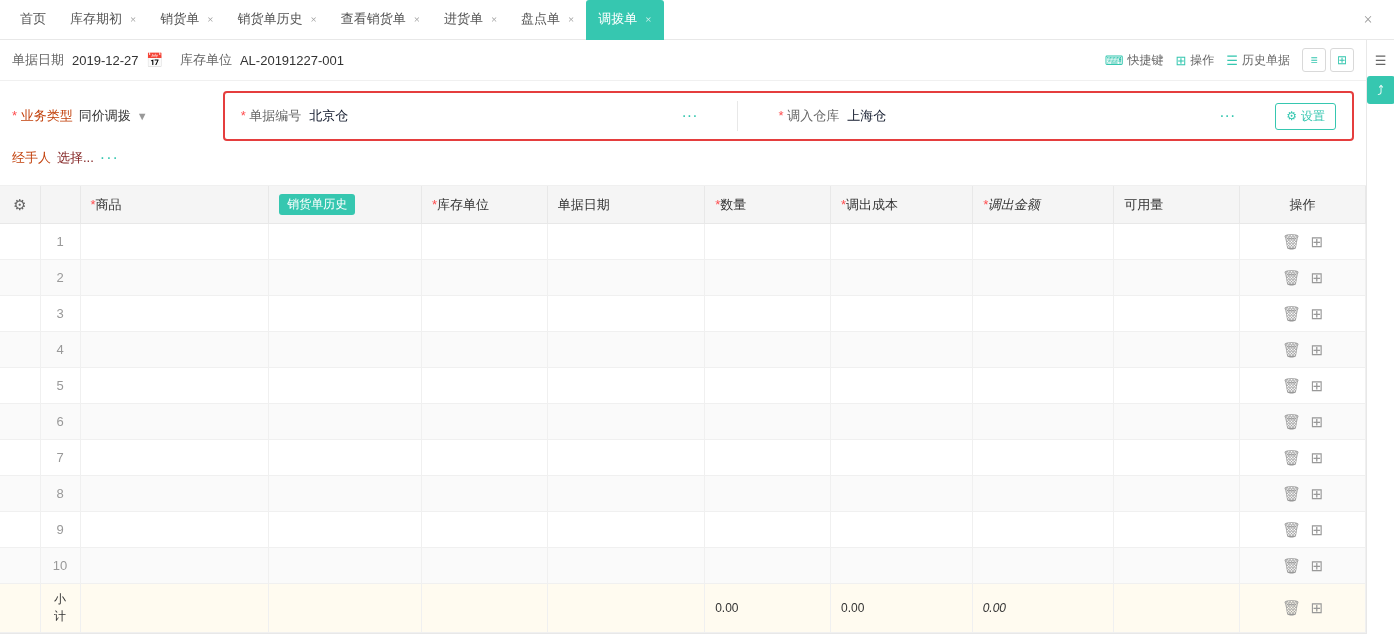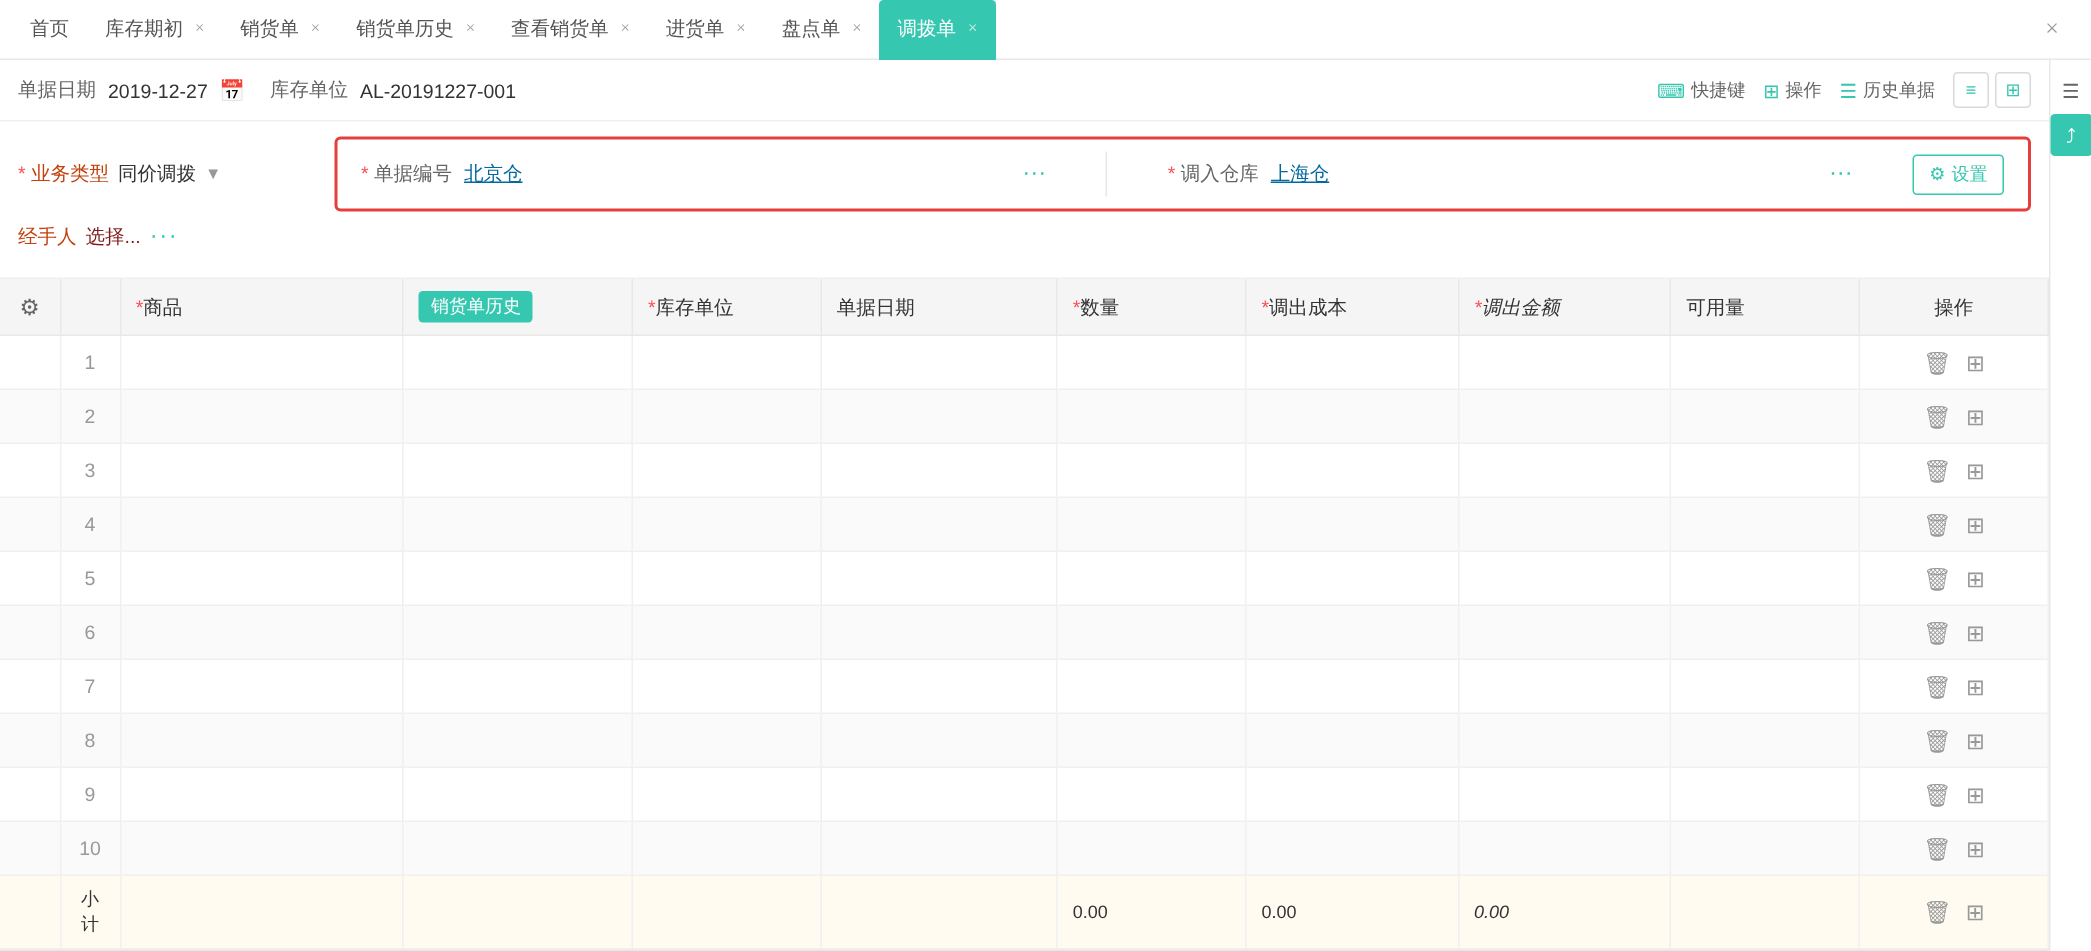--- a/index.html
+++ b/index.html
@@ -159,21 +159,21 @@
     }
     .hb-label {
       color: #666;
       white-space: nowrap;
       font-size: 13px;
     }
     .hb-label.required::before {
       content: '* ';
       color: #ff4d4f;
     }
-    .hb-value { color: #0369a1; font-size: 13px; font-weight: 500; text-decoration: underline; }
+    .hb-value { color: #0f172a; font-size: 13px; font-weight: 500; }
     .hb-dots { color: #36c7b0; cursor: pointer; font-size: 16px; margin-left: auto; }
     .hb-divider { width: 1px; height: 30px; background: #e8e8e8; }
 
     
     .setting-btn {
       display: flex;
       align-items: center;
       gap: 4px;
       padding: 4px 10px;
       border: 1px solid #36c7b0;

